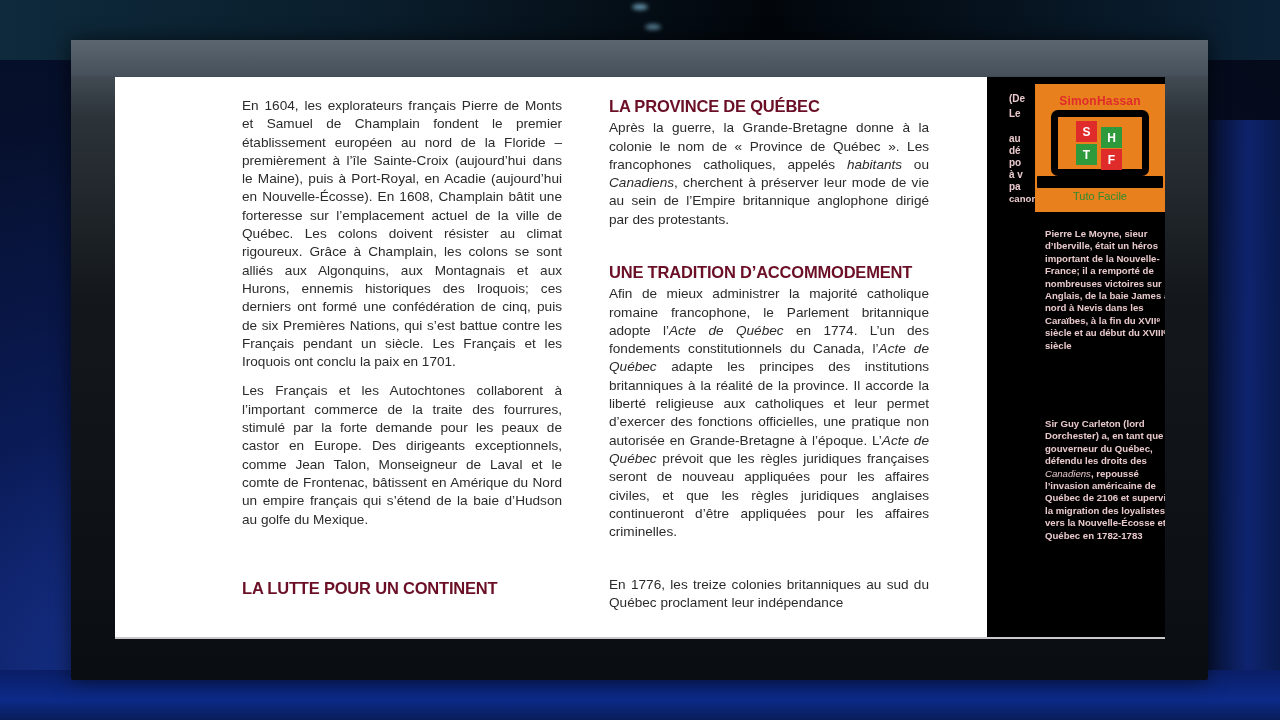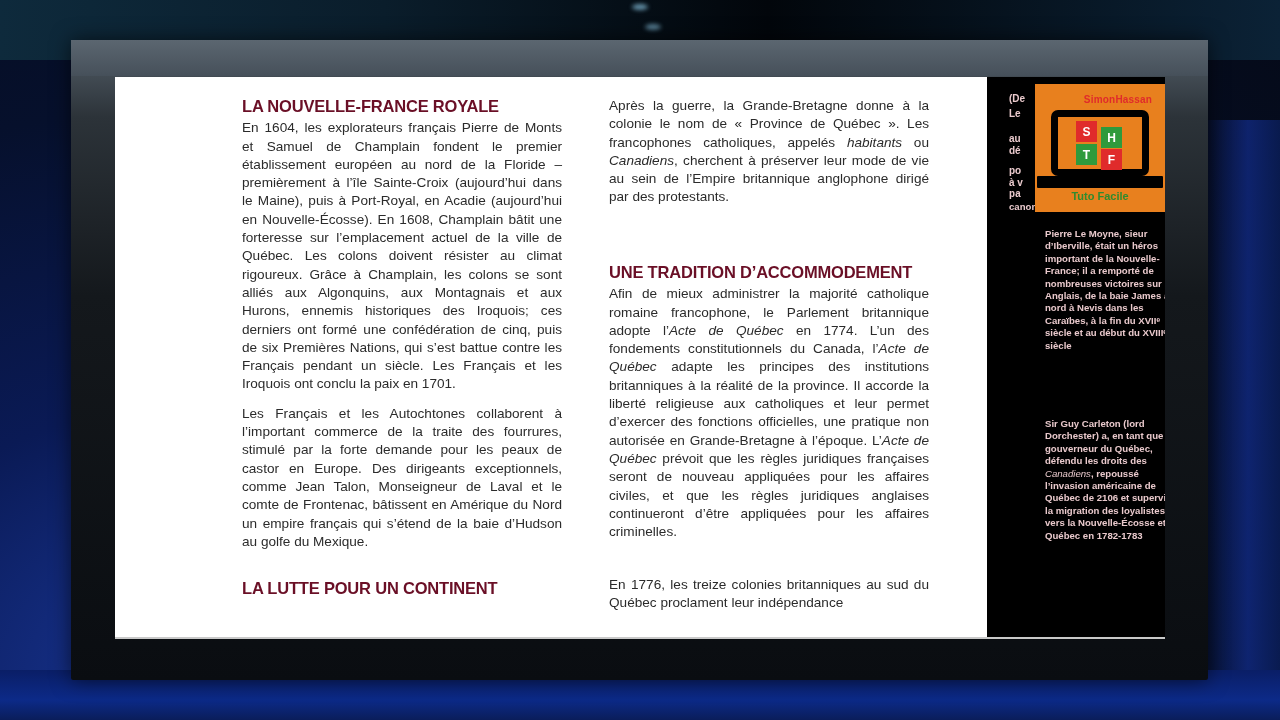--- a/index.html
+++ b/index.html
@@ -57,38 +57,38 @@
   }
   .side-text em { font-style:italic; font-weight:normal; }
   .side-partial {
     position:absolute; left:22px; top:14px; color:#e9c9cc; font-size:10px; line-height:15px; font-weight:bold;
   }
   .logo {
     position:absolute; left:1035px; top:84px; width:130px; height:128px;
     background:#e8801e;
   }
   .logo-top {
-    position:absolute; left:18px; top:10px; width:130px; text-align:center;
-    color:#e02b2b; font-size:10px; font-weight:bold; letter-spacing:0.2px;
+    position:absolute; left:0; top:10px; width:130px; text-align:center;
+    color:#e02b2b; font-size:12px; font-weight:bold; letter-spacing:0.2px;
   }
   .laptop-screen {
     position:absolute; left:16px; top:26px; width:98px; height:66px;
     border:7px solid #000; border-radius:7px; box-sizing:border-box;
   }
   .laptop-base {
     position:absolute; left:2px; top:92px; width:126px; height:12px; background:#000;
     border-radius:1px;
   }
   .tile {
     position:absolute; width:21px; height:21px; color:#fff; font-size:12px; font-weight:bold;
     display:flex; align-items:center; justify-content:center;
   }
   .logo-bottom {
     position:absolute; left:0; top:106px; width:130px; text-align:center;
-    color:#2f8b2f; font-size:11px; font-weight:bold;
+    color:#2f8b2f; font-size:11px; font-weight:normal;
   }
   .stand-glint {
     position:absolute; left:632px; top:4px; width:16px; height:6px; border-radius:50%;
     background:rgba(140,200,230,0.7); filter:blur(2px);
   }
   .stand-glint2 {
     position:absolute; left:645px; top:24px; width:16px; height:6px; border-radius:50%;
     background:rgba(140,200,230,0.6); filter:blur(2px);
   }
 </style>
@@ -100,52 +100,52 @@
 <div class="bg-glow-bottom"></div>
 <div class="stand-glint"></div>
 <div class="stand-glint2"></div>
 
 <div class="monitor-frame"></div>
 
 <div class="screen">
 
   <div class="col col-left">
     <div style="position:absolute; top:20px; left:0; width:320px;">
-      <h2 class="heading">LA NOUVELLE-FRANCE ROYALE</h2>
       <p class="para">En 1604, les explorateurs français Pierre de Monts et Samuel de Champlain fondent le premier établissement européen au nord de la Floride – premièrement à l’île Sainte-Croix (aujourd’hui dans le Maine), puis à Port-Royal, en Acadie (aujourd’hui en Nouvelle-Écosse). En 1608, Champlain bâtit une forteresse sur l’emplacement actuel de la ville de Québec. Les colons doivent résister au climat rigoureux. Grâce à Champlain, les colons se sont alliés aux Algonquins, aux Montagnais et aux Hurons, ennemis historiques des Iroquois; ces derniers ont formé une confédération de cinq, puis de six Premières Nations, qui s’est battue contre les Français pendant un siècle. Les Français et les Iroquois ont conclu la paix en 1701.</p>
       <p class="para" style="margin-top:11px;">Les Français et les Autochtones collaborent à l’important commerce de la traite des fourrures, stimulé par la forte demande pour les peaux de castor en Europe. Des dirigeants exceptionnels, comme Jean Talon, Monseigneur de Laval et le comte de Frontenac, bâtissent en Amérique du Nord un empire français qui s’étend de la baie d’Hudson au golfe du Mexique.</p>
     </div>
     <div style="position:absolute; top:502px; left:0; width:320px;">
       <h2 class="heading">LA LUTTE POUR UN CONTINENT</h2>
     </div>
   </div>
 
   <div class="col col-mid">
     <div style="position:absolute; top:20px; left:0; width:320px;">
+      <h2 class="heading">LA PROVINCE DE QUÉBEC</h2>
       <p class="para"><span>Après la guerre, la Grande-Bretagne donne à la colonie le nom de « Province de Québec ». Les francophones catholiques, appelés </span><em>habitants</em><span> ou </span><em>Canadiens</em><span>, cherchent à préserver leur mode de vie au sein de l’Empire britannique anglophone dirigé par des protestants.</span></p>
     </div>
     <div style="position:absolute; top:186px; left:0; width:320px;">
       <h2 class="heading">UNE TRADITION D’ACCOMMODEMENT</h2>
       <p class="para"><span>Afin de mieux administrer la majorité catholique romaine francophone, le Parlement britannique adopte l’</span><em>Acte de Québec</em><span> en 1774. L’un des fondements constitutionnels du Canada, l’</span><em>Acte de Québec</em><span> adapte les principes des institutions britanniques à la réalité de la province. Il accorde la liberté religieuse aux catholiques et leur permet d’exercer des fonctions officielles, une pratique non autorisée en Grande-Bretagne à l’époque. L’</span><em>Acte de Québec</em><span> prévoit que les règles juridiques françaises seront de nouveau appliquées pour les affaires civiles, et que les règles juridiques anglaises continueront d’être appliquées pour les affaires criminelles.</span></p>
     </div>
     <div style="position:absolute; top:499px; left:0; width:320px;">
       <p class="para">En 1776, les treize colonies britanniques au sud du Québec proclament leur indépendance</p>
     </div>
   </div>
 
   <div class="sidebar">
     <div class="side-partial">
       <div>(De</div>
       <div>Le</div>
       <div style="line-height:12px;padding-left:36px;">ret</div>
       <div style="line-height:12px;">au</div>
       <div style="line-height:12px;">dé</div>
-      <div style="line-height:12px;margin-top:8px;">po</div>
+      <div style="line-height:12px;">po</div>
       <div style="line-height:12px;">à v</div>
-      <div style="line-height:12px;font-family:Liberation Mono, monospace;">pa</div>
+      <div style="line-height:12px;">pa</div>
       <div style="line-height:12px; font-size:9.6px;">canons... »</div>
     </div>
     <div class="side-text" style="top:151px;">Pierre Le Moyne, sieur d’Iberville, était un héros important de la Nouvelle-France; il a remporté de nombreuses victoires sur les Anglais, de la baie James au nord à Nevis dans les Caraïbes, à la fin du XVIIᵉ siècle et au début du XVIIIᵉ siècle</div>
     <div class="side-text" style="top:341px;"><span>Sir Guy Carleton (lord Dorchester) a, en tant que gouverneur du Québec, défendu les droits des </span><em>Canadiens</em><span>, repoussé l’invasion américaine de Québec de 2106 et supervisé la migration des loyalistes vers la Nouvelle-Écosse et le Québec en 1782-1783</span></div>
   </div>
 </div>
 
 <div class="logo">
   <div class="logo-top">SimonHassan</div>
   <div class="laptop-screen">

